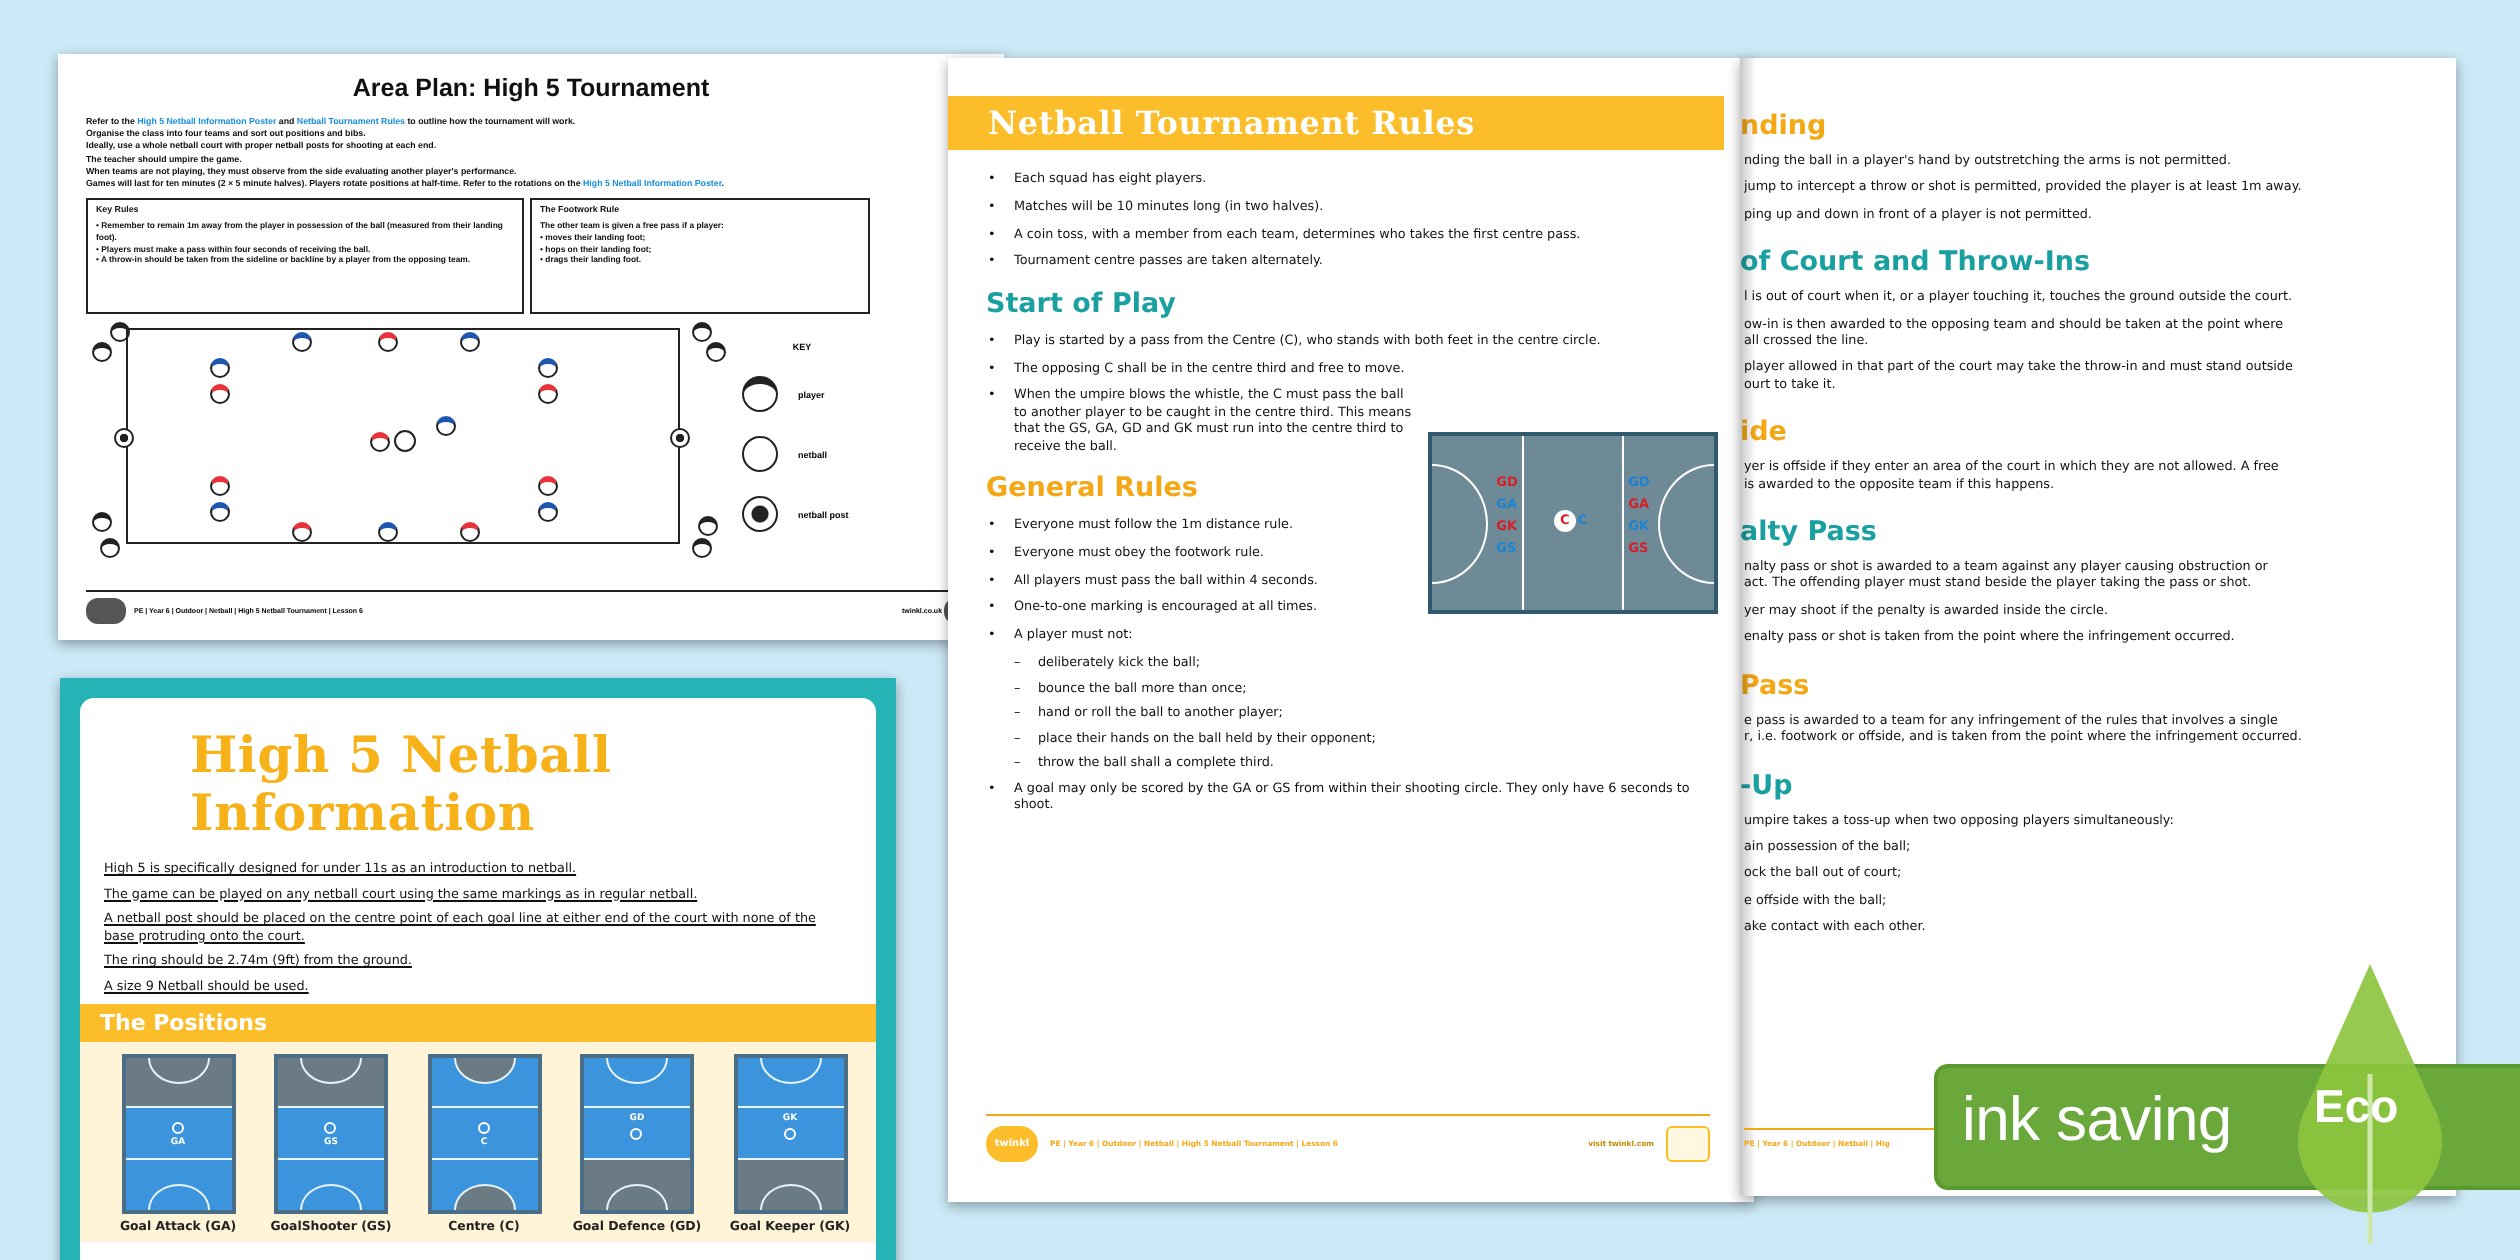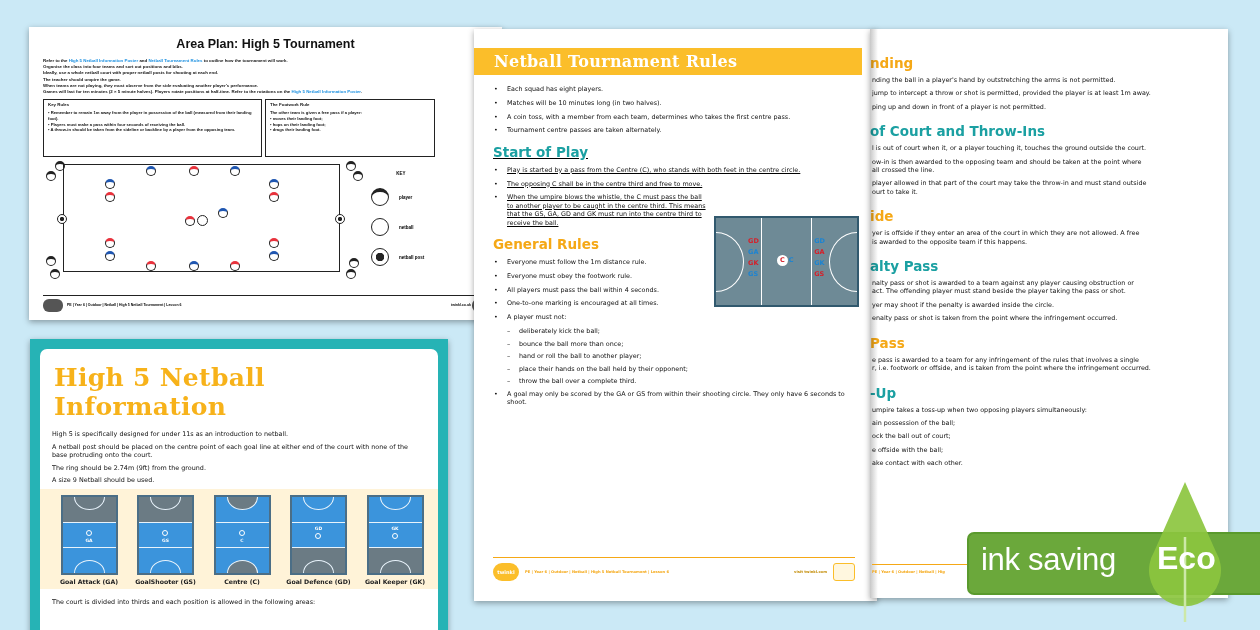--- a/index.html
+++ b/index.html
@@ -27,23 +27,23 @@
   #area .key { position: absolute; left: 328px; top: 10px; width: 60px; font-family: "Liberation Sans", sans-serif; font-size: 4.5px; font-weight: bold; }
   #area .key .kh { text-align: center; margin-bottom: 6px; }
   #area .key .ki { display: flex; align-items: center; gap: 10px; height: 30px; }
   #area .key .kico { width: 18px; height: 18px; border-radius: 50%; border: 1.5px solid #222; position: relative; }
   #area .foot { position: absolute; left: 14px; right: 14px; bottom: 8px; border-top: 1px solid #222; padding-top: 3px; display: flex; justify-content: space-between; align-items: center; font-family: "Liberation Sans", sans-serif; font-size: 3.5px; font-weight: bold; }
   .twinkl-mini { width: 20px; height: 13px; border-radius: 6px; background: #555; display: inline-block; vertical-align: middle; margin-right: 4px; }
 
   
   #info { left: 30px; top: 339px; width: 418px; height: 300px; background: #26b3b5; padding: 10px 10px 0 10px; }
   #info .inner { background: #fff; border-radius: 7px; height: 100%; overflow: hidden; }
-  #info .h1 { font-family: "DejaVu Serif", serif; font-weight: bold; font-size: 25px; color: #f7b21a; padding: 14px 0 0 14px; letter-spacing: 0.3px; }
+  #info .h1 { font-family: "DejaVu Serif", serif; font-weight: bold; font-size: 25px; color: #f7b21a; padding: 14px 0 0 14px; letter-spacing: 0.3px; margin-left: 41px; }
   #info .intro { padding: 9px 14px 0 12px; }
-  #info .intro p { font-size: 6.4px; color: #111; line-height: 8.6px; margin-bottom: 4px; }
+  #info .intro p { font-size: 6.4px; color: #111; line-height: 8.6px; margin-bottom: 4px; text-decoration: underline; }
   #info .pos-head { background: #fbbe2a; color: #fff; font-weight: bold; font-size: 11px; padding: 3px 10px; margin-top: 4px; }
   #info .pos-body { background: #fff3d8; padding: 6px 8px 4px 14px; display: flex; justify-content: space-between; }
   .pos { width: 70px; text-align: center; }
   .mini-court { width: 57px; height: 80px; margin: 0 auto; border: 2px solid #4b6e86; display: flex; flex-direction: column; }
   .mini-court .t { flex: 1; position: relative; border-bottom: 1px solid #e8f3fb; overflow: hidden; }
   .mini-court .t:last-child { border-bottom: none; }
   .t.g { background: #6b7b84; }
   .t.b { background: #3b94dc; }
   .arc-top { position: absolute; left: 11px; top: -13px; width: 31px; height: 26px; border: 1px solid #e8f3fb; border-radius: 50%; }
   .arc-bot { position: absolute; left: 11px; bottom: -13px; width: 31px; height: 26px; border: 1px solid #e8f3fb; border-radius: 50%; }
@@ -57,21 +57,21 @@
   #rules .band { background: #fbbe2a; color: #fff; font-family: "DejaVu Serif", serif; font-weight: bold; font-size: 16px; padding: 4px 20px; margin-right: 15px; letter-spacing: 0.3px; }
   #rules .content { padding: 4px 14px 0 19px; }
   #rules ul { list-style: none; }
   #rules li { font-size: 6.4px; color: #111; line-height: 8.4px; margin-bottom: 5.4px; padding-left: 14px; position: relative; }
   #rules li::before { content: "•"; position: absolute; left: 1px; }
   #rules li.sub { padding-left: 26px; margin-bottom: 4.2px; }
   #rules li.sub::before { content: "–"; left: 14px; }
   #rules h2 { font-size: 13.5px; font-weight: bold; margin: 9px 0 6px 0; }
   .teal { color: #1ba0a2; }
   .amber { color: #f5a816; }
-  #rules .sop { position: relative; text-decoration: underline; }
+  #rules .sop { position: relative; }
   #rules .sop .narrow { width: 215px; }
   #rules .big-court { position: absolute; left: 221px; top: 22px; width: 145px; height: 91px; background: #6e8a96; border: 2px solid #31596e; display: flex; }
   .bc-third { flex: 1; position: relative; border-right: 1.5px solid #fff; overflow: hidden; }
   .bc-third:last-child { border-right: none; }
   .bc-arc-l { position: absolute; left: -28px; top: 14px; width: 56px; height: 60px; border: 1.5px solid #fff; border-radius: 50%; }
   .bc-arc-r { position: absolute; right: -28px; top: 14px; width: 56px; height: 60px; border: 1.5px solid #fff; border-radius: 50%; }
   .bc-lbls { position: absolute; top: 19px; display: flex; flex-direction: column; gap: 2px; font-size: 6.5px; font-weight: bold; }
   .bc-lbls span { line-height: 9px; }
   .rd { color: #d5202a; }
   .bl { color: #1c84d2; }
@@ -86,21 +86,21 @@
   #third h2 { font-size: 13.5px; font-weight: bold; margin: 0 0 5px -2px; white-space: nowrap; }
   #third p { font-size: 6.4px; color: #111; line-height: 8.4px; margin-bottom: 5px; white-space: nowrap; overflow: hidden; }
   #third .sec { margin-bottom: 12px; }
   #third .shade { position: absolute; left: 0; top: 0; bottom: 0; width: 8px; background: linear-gradient(to right, rgba(0,0,0,0.22), rgba(0,0,0,0)); }
   #third .foot { position: absolute; left: 2px; right: 20px; bottom: 24px; border-top: 1px solid #f5a816; padding-top: 5px; font-size: 3.7px; color: #f5a816; font-weight: bold; }
 
   
   #eco { position: absolute; left: 967px; top: 532px; width: 293px; height: 63px; background: #6ba83b; border-radius: 7px 0 0 7px; border: 2px solid #5a9a2d; border-right: none; }
   #eco .txt { position: absolute; left: 12px; top: 8px; font-family: "Liberation Sans", sans-serif; font-size: 31px; color: #fff; letter-spacing: -0.3px; }
   #eco-leaf { position: absolute; left: 1148px; top: 482px; }
-  #eco-word { position: absolute; left: 1157px; top: 540px; font-family: "Liberation Sans", sans-serif; font-weight: bold; font-size: 32px; color: #fff; z-index: 5; }
+  #eco-word { position: absolute; left: 1157px; top: 540px; font-family: "Liberation Sans", sans-serif; font-weight: bold; font-size: 23px; color: #fff; z-index: 5; }
 </style>
 </head>
 <body>
 
 <div class="sheet" id="area">
   <div class="title">Area Plan: High 5 Tournament</div>
   <div class="intro">
     <p>
       <span>Refer to the </span><span class="lk">High 5 Netball Information Poster</span><span> and </span><span class="lk">Netball Tournament Rules</span><span> to outline how the tournament will work.</span>
     </p>
@@ -178,24 +178,26 @@
     <span><span class="twinkl-mini"></span><span>PE | Year 6 | Outdoor | Netball | High 5 Netball Tournament | Lesson 6</span></span>
     <span><span>twinkl.co.uk</span> <span class="twinkl-mini" style="width:12px"></span></span>
   </div>
 </div>
 
 <div class="sheet" id="info">
   <div class="inner">
     <div class="h1">High 5 Netball Information</div>
     <div class="intro">
       <p>High 5 is specifically designed for under 11s as an introduction to netball.</p>
+      <p>The game can be played on any netball court using the same markings as in regular netball.</p>
       <p>A netball post should be placed on the centre point of each goal line at either end of the court with none of the base protruding onto the court.</p>
       <p>The ring should be 2.74m (9ft) from the ground.</p>
       <p>A size 9 Netball should be used.</p>
     </div>
+    <div class="pos-head">The Positions</div>
     <div class="pos-body">
       <div class="pos">
         <div class="mini-court">
           <div class="t g">
               <div class="arc-top"></div>
             </div>
           <div class="t b">
               <div class="dot" style="top:7px"></div>
               <div class="lbl" style="top:15px">GA</div>
             </div>
@@ -318,21 +320,21 @@
       <ul>
         <li>Everyone must follow the 1m distance rule.</li>
         <li>Everyone must obey the footwork rule.</li>
         <li>All players must pass the ball within 4 seconds.</li>
         <li>One-to-one marking is encouraged at all times.</li>
         <li>A player must not:</li>
         <li class="sub">deliberately kick the ball;</li>
         <li class="sub">bounce the ball more than once;</li>
         <li class="sub">hand or roll the ball to another player;</li>
         <li class="sub">place their hands on the ball held by their opponent;</li>
-        <li class="sub">throw the ball over a complete third.</li>
+        <li class="sub">throw the ball shall a complete third.</li>
       </ul>
     </div>
     <div>
       <ul>
           <li>A goal may only be scored by the GA or GS from within their shooting circle. They only have 6 seconds to shoot.</li>
         </ul>
     </div>
   </div>
   <div class="foot">
     <span><span class="twinkl-logo">twinkl</span><span>PE | Year 6 | Outdoor | Netball | High 5 Netball Tournament | Lesson 6</span></span>

